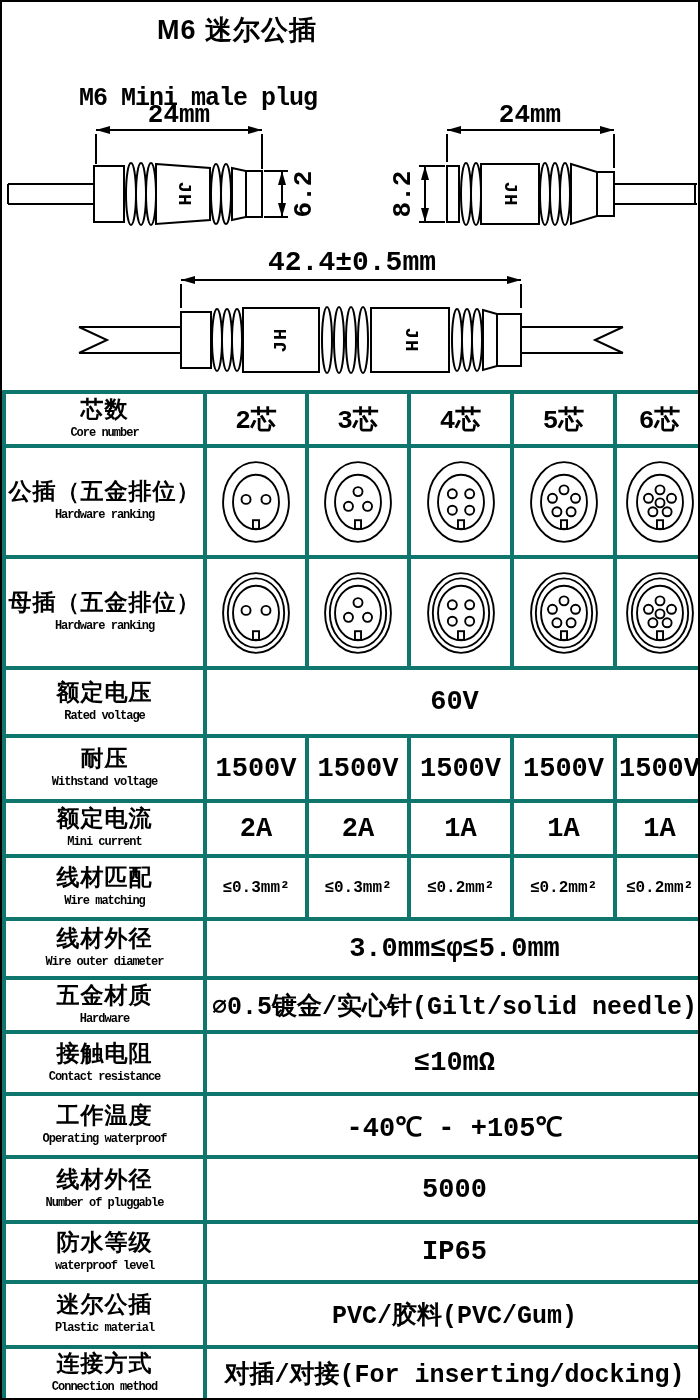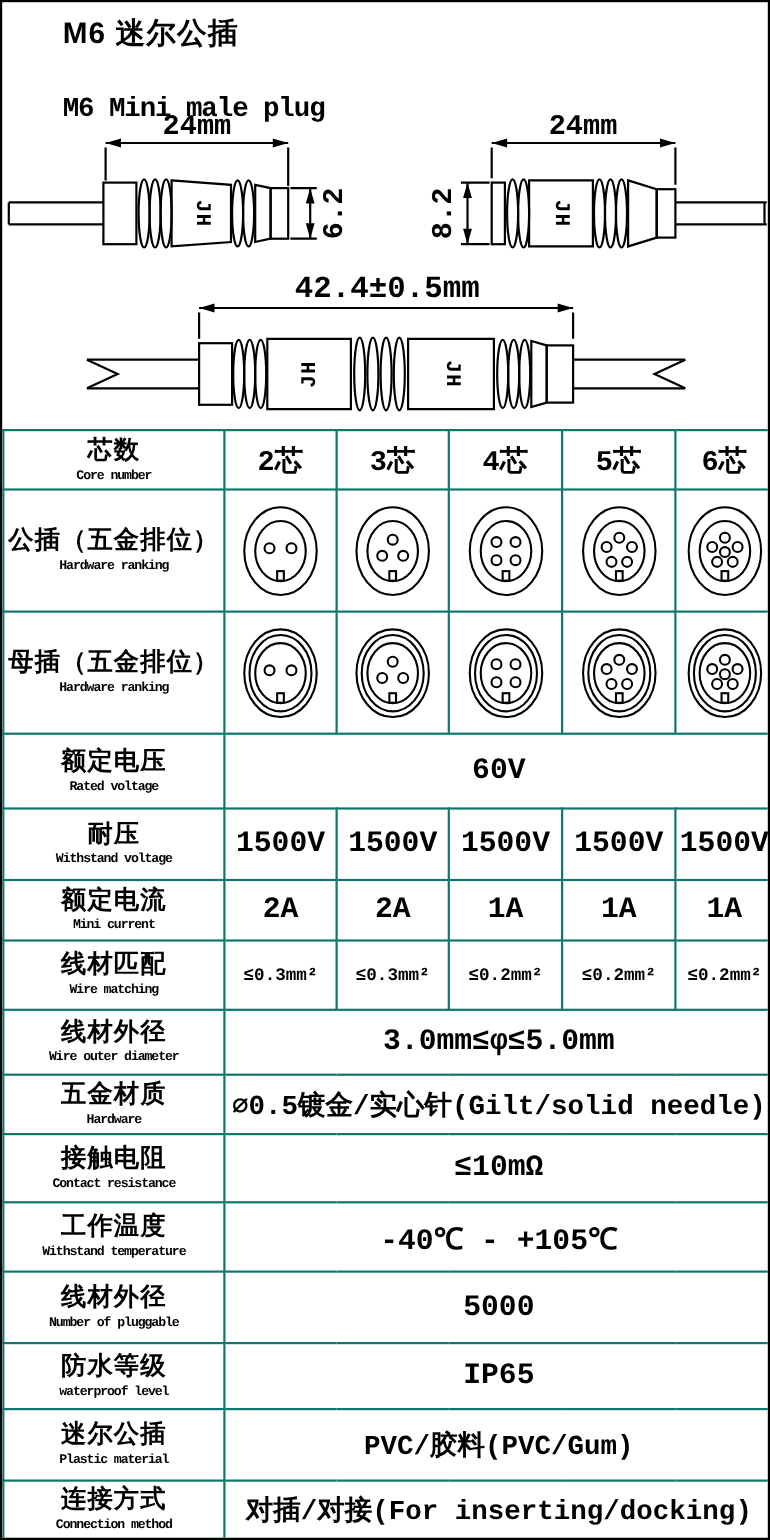--- a/index.html
+++ b/index.html
@@ -1,32 +1,32 @@
 <!DOCTYPE html>
 <html><head>
 <meta charset="utf-8">
 <style>
   html,body{margin:0;padding:0;background:#e8e8e8;}
   body{font-family:"Liberation Sans",sans-serif;color:#000;}
   .sheet{position:relative;width:700px;height:1400px;margin:0 auto;background:#fff;
          border:2px solid #000;box-sizing:border-box;overflow:hidden;}
   
   .draw-area{position:absolute;left:0;top:0;width:700px;height:388px;}
-  .title-block{position:absolute;text-align:left;}
+  .title-block{position:absolute;text-align:right;}
   .t-zh{font-size:27px;font-weight:bold;line-height:32px;letter-spacing:1px;}
   .t-en{font-family:"Liberation Mono",monospace;font-size:25px;font-weight:bold;line-height:33px;letter-spacing:-1px;white-space:nowrap;margin-top:36px;}
   svg.draw{position:absolute;}
   svg.draw text{fill:#000;font-family:"Liberation Mono",monospace;font-weight:bold;}
   text.dim{font-size:26px;}
   text.dim-big{font-size:28px;}
   text.brand{font-size:19px;letter-spacing:1px;}
   
   .table-wrap{position:absolute;left:0;top:388px;width:700px;}
   table.spec{width:700px;border-collapse:collapse;table-layout:fixed;}
-  table.spec td{border:2px solid #0f766e;text-align:center;vertical-align:middle;padding:0;overflow:hidden;}
+  table.spec td{border:4px solid #0f766e;text-align:center;vertical-align:middle;padding:0;overflow:hidden;}
   .lbl .zh{font-size:23px;font-weight:bold;line-height:28px;letter-spacing:1px;white-space:nowrap;}
   .lbl .en{font-family:"Liberation Mono",monospace;font-size:12px;font-weight:bold;line-height:21px;letter-spacing:-1px;white-space:nowrap;}
   .v{font-family:"Liberation Mono",monospace;font-weight:bold;font-size:27px;white-space:nowrap;}
   .v-med{font-family:"Liberation Mono",monospace;font-weight:bold;font-size:25px;white-space:nowrap;}
   .v-small{font-family:"Liberation Mono",monospace;font-weight:bold;font-size:16px;white-space:nowrap;border-radius:24px;}
   .v-core{font-weight:bold;font-size:26px;font-family:"Liberation Mono",monospace;white-space:nowrap;}
   .face{display:flex;justify-content:center;align-items:center;}
   .h54{height:54px}.h111{height:111px}.h68{height:68px}.h65{height:65px}.h55{height:55px}
   .h63{height:63px}.h59{height:59px}.h62{height:62px}.h60{height:60px}.h57{height:53px}
 </style>
@@ -374,21 +374,21 @@
         <td class="lbl">
           <div class="zh">接触电阻</div>
           <div class="en">Contact resistance</div>
         </td>
         <td class="v" colspan="5">≤10mΩ</td>
       </tr>
 
       <tr class="h63">
         <td class="lbl">
           <div class="zh">工作温度</div>
-          <div class="en">Withstand temperature</div>
+          <div class="en">Operating waterproof</div>
         </td>
         <td class="v" colspan="5">-40℃ - +105℃</td>
       </tr>
 
       <tr class="h65">
         <td class="lbl">
           <div class="zh">线材外径</div>
           <div class="en">Number of pluggable</div>
         </td>
         <td class="v" colspan="5">5000</td>

